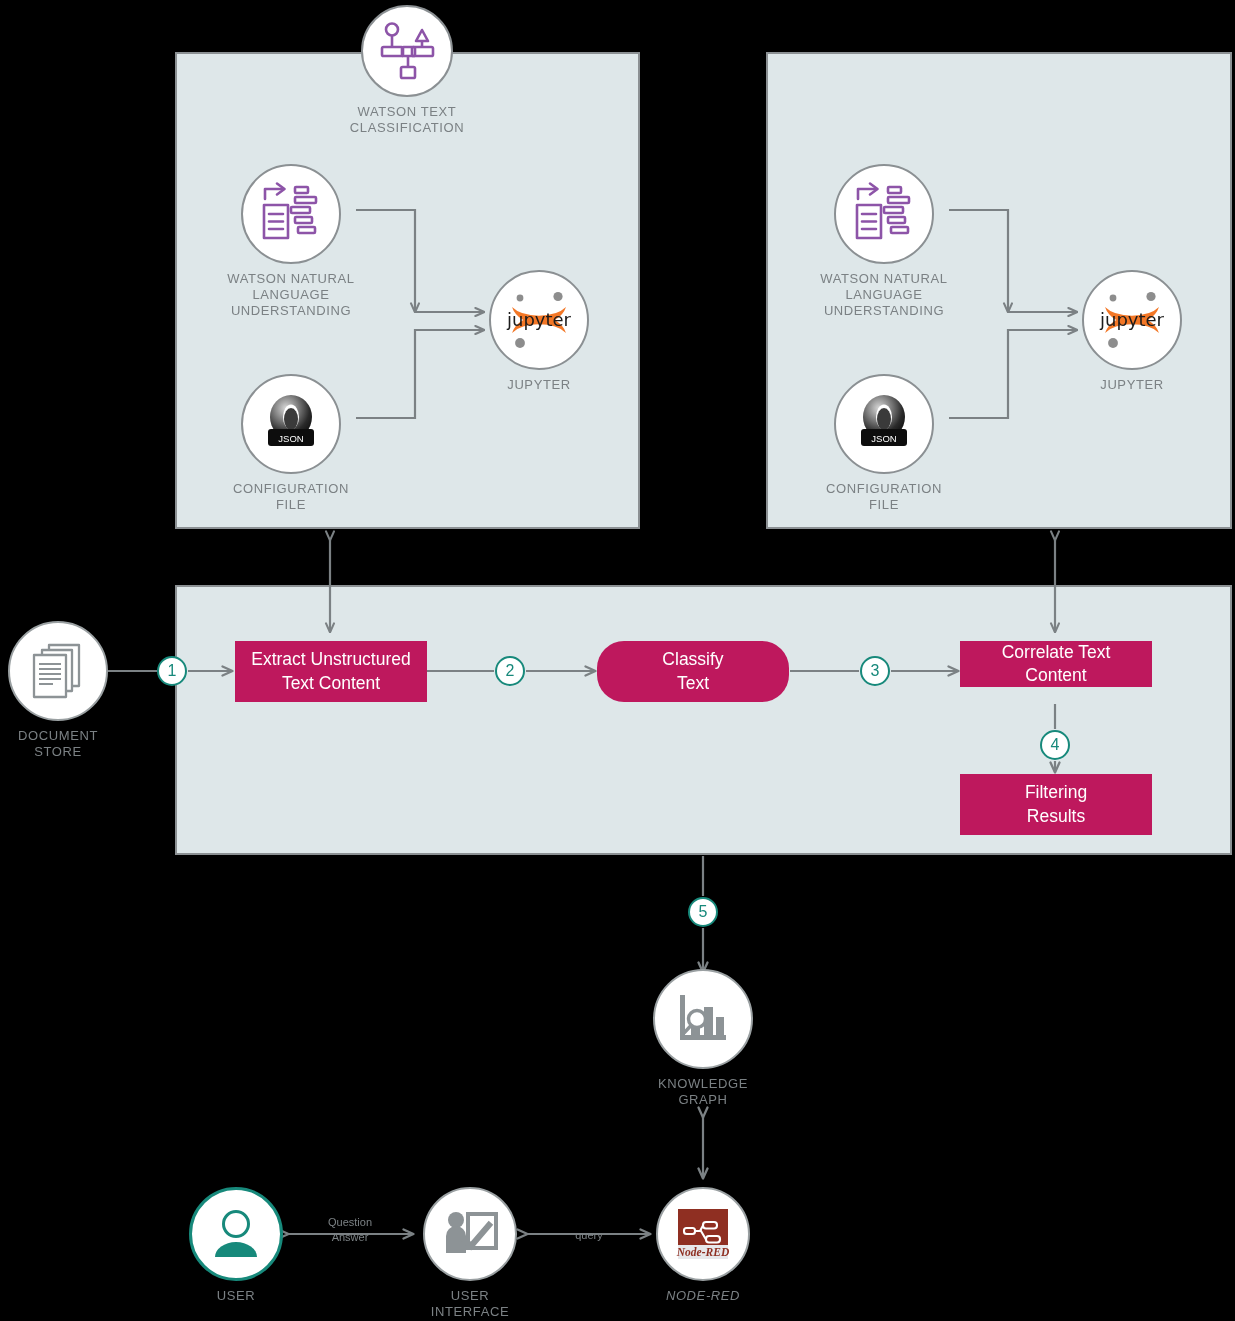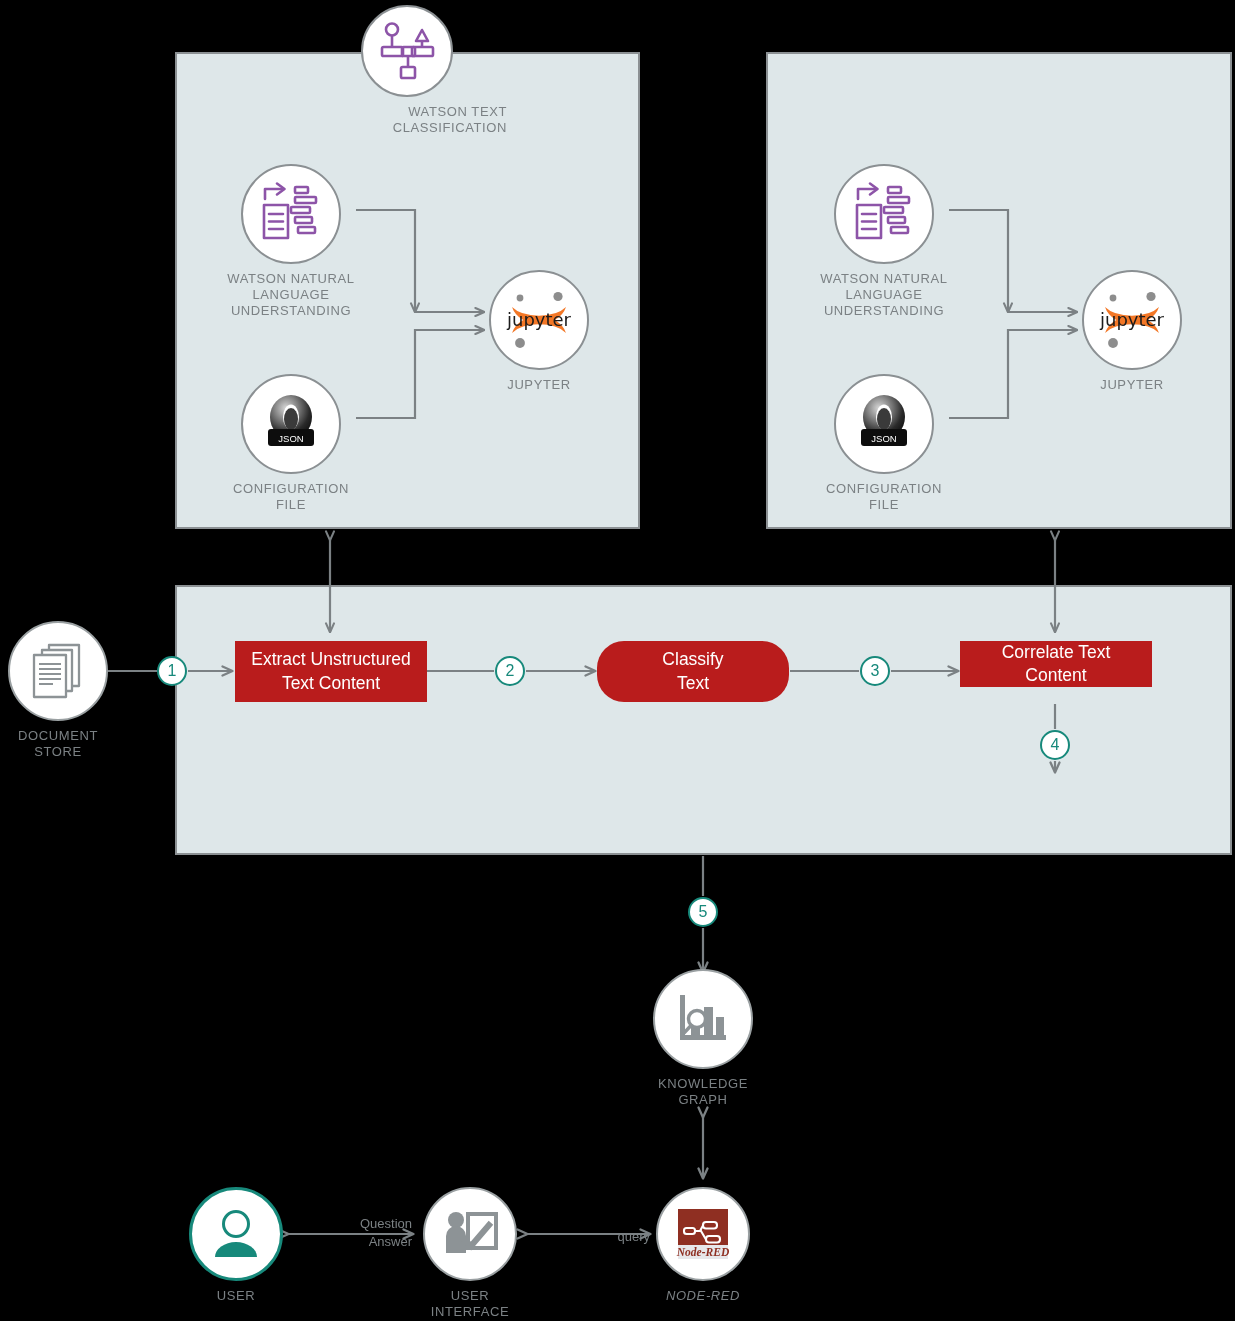--- a/index.html
+++ b/index.html
@@ -16,31 +16,31 @@
 
   
   .node{position:absolute;display:flex;flex-direction:column;align-items:center;}
   .circ{border-radius:50%;background:#fff;border:2px solid #8b9093;
         display:flex;align-items:center;justify-content:center;box-sizing:border-box;position:relative;}
   .circ.teal{border-color:#17897b;border-width:3px;}
   .cap{margin-top:7px;text-align:center;color:#7b8184;
        font-size:13px;letter-spacing:.6px;line-height:1.22;font-weight:400;white-space:pre-line;}
 
   
-  .pbox{position:absolute;background:#b91c1c;color:#fff;display:flex;align-items:center;
+  .pbox{position:absolute;background:#be185d;color:#fff;display:flex;align-items:center;
         justify-content:center;text-align:center;font-size:17.5px;line-height:1.32;
         white-space:pre-line;box-sizing:border-box;}
 
   
   .step{position:absolute;width:30px;height:30px;border-radius:50%;background:#fff;
         border:2.5px solid #17897b;color:#17897b;font-size:16px;
         display:flex;align-items:center;justify-content:center;box-sizing:border-box;}
 
   
-  .clabel{position:absolute;color:#7b8184;font-size:13px;text-align:right;
+  .clabel{position:absolute;color:#7b8184;font-size:11px;text-align:center;
           line-height:1.35;white-space:pre-line;}
 
   svg.ov{position:absolute;left:0;top:0;width:1235px;height:1321px;pointer-events:none;}
 </style>
 </head>
 <body>
 
 <div class="stage">
 
   <div class="panel" id="panel-left"></div>
@@ -101,21 +101,21 @@
           <path d="M46,10 L52,21 L40,21 Z"></path>
           <path d="M46,21 L46,27"></path>
           <rect x="6" y="27" width="21" height="9" rx="1.6"></rect>
           <rect x="36" y="27" width="21" height="9" rx="1.6"></rect>
           <rect x="26" y="27" width="13" height="9" rx="1.6"></rect>
           <path d="M32,36 L32,47"></path>
           <rect x="25" y="47" width="14" height="11" rx="1.6"></rect>
         </g>
       </svg>
     </div>
-    <div class="cap" style="width:200px;text-align:right;">WATSON TEXT
+    <div class="cap" style="width:200px;">WATSON TEXT
 CLASSIFICATION</div>
   </div>
 
 
   <div class="node" style="left:240px;top:164px;width:102px;">
     <div class="circ" style="width:100px;height:100px;">
       <svg width="66" height="66" viewBox="0 0 66 66">
         <g fill="none" stroke="#8d54a8" stroke-width="2.6" stroke-linejoin="round" stroke-linecap="round">
           <path d="M7,18 L7,8 L25,8"></path>
           <path d="M19,2.5 L26.5,8 L19,13.5"></path>
@@ -243,20 +243,22 @@
     <div class="cap" style="width:150px;">DOCUMENT
 STORE</div>
   </div>
 
   <div class="pbox" style="left:235px;top:641px;width:192px;height:61px;">Extract Unstructured
 Text Content</div>
   <div class="pbox" style="left:597px;top:641px;width:192px;height:61px;border-radius:27px;">Classify
 Text</div>
   <div class="pbox" style="left:960px;top:641px;width:192px;height:46px;">Correlate Text
 Content</div>
+  <div class="pbox" style="left:960px;top:774px;width:192px;height:61px;">Filtering
+Results</div>
 
   <div class="step" style="left:157px;top:656px;">1</div>
   <div class="step" style="left:495px;top:656px;">2</div>
   <div class="step" style="left:860px;top:656px;">3</div>
   <div class="step" style="left:1040px;top:730px;">4</div>
   <div class="step" style="left:688px;top:897px;">5</div>
 
   <div class="node" style="left:653px;top:969px;width:100px;">
     <div class="circ" style="width:100px;height:100px;border-color:#9aa0a2;">
       <svg width="64" height="64" viewBox="0 0 64 64">

